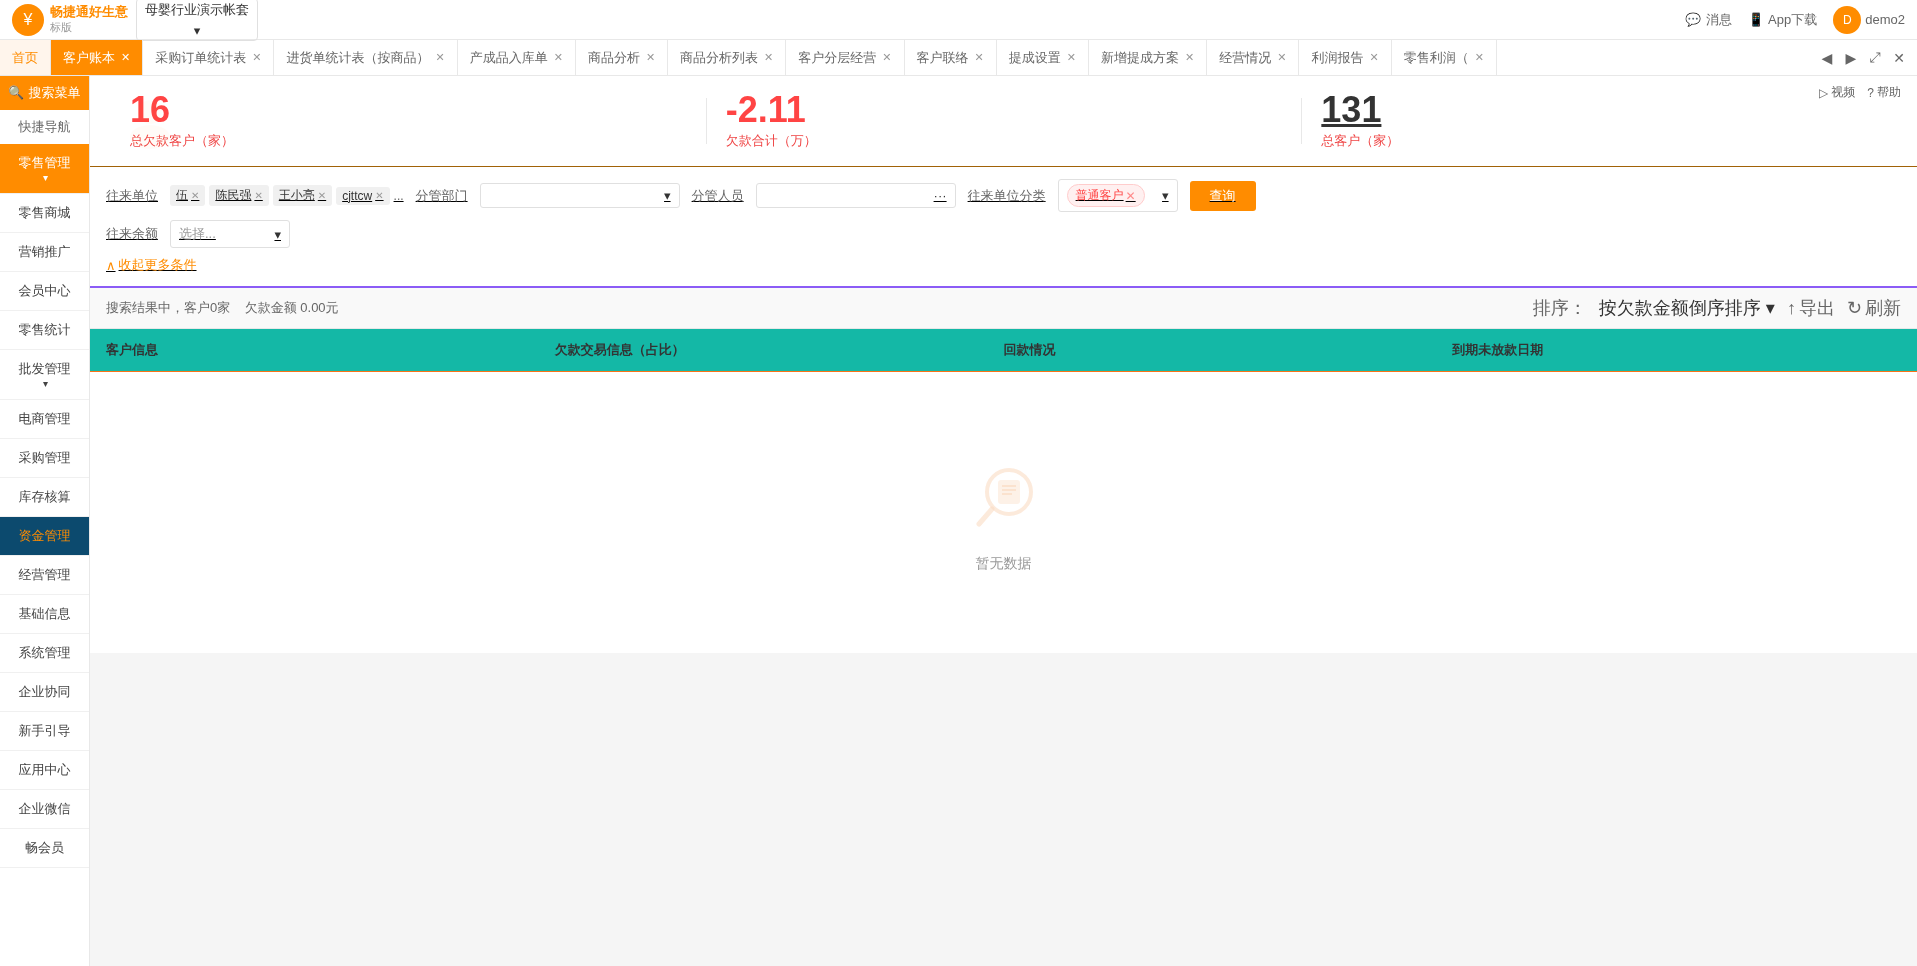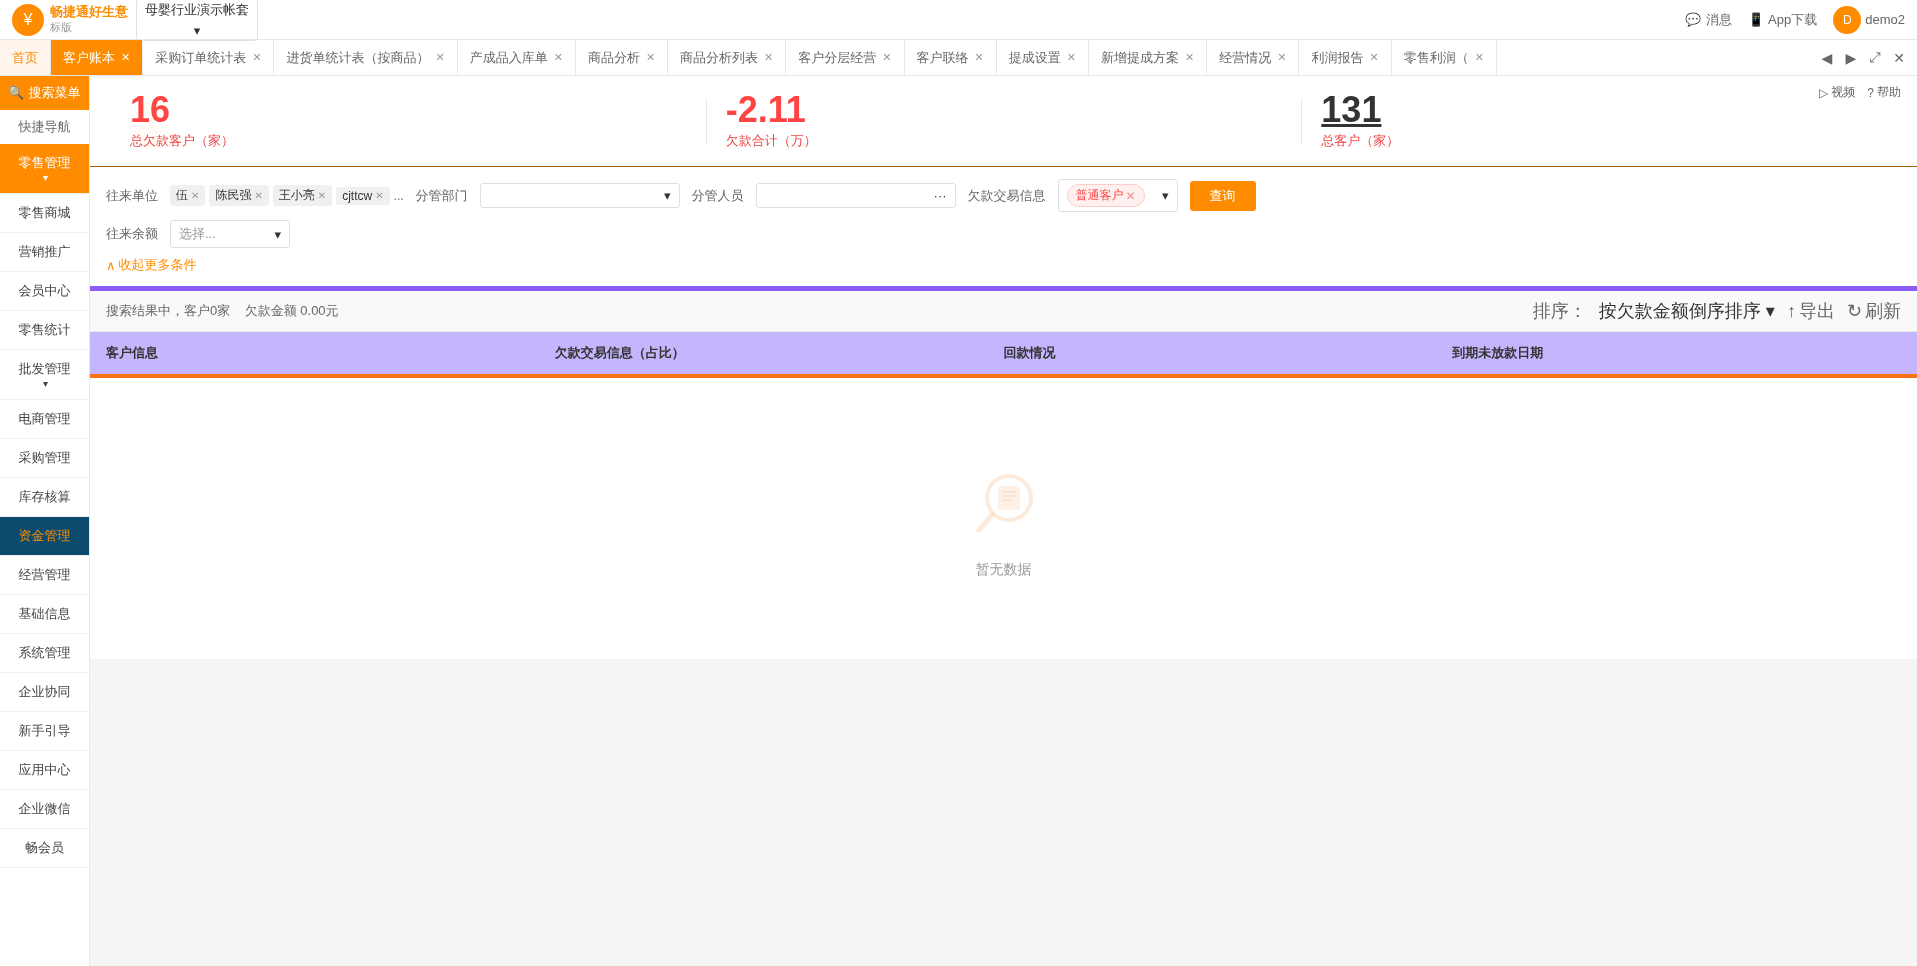--- a/index.html
+++ b/index.html
@@ -69,21 +69,21 @@
     }
     .stat-item { flex: 1; display: flex; flex-direction: column; align-items: flex-start; padding: 0 20px; position: relative; }
     .stat-item + .stat-item::before { content: ''; position: absolute; left: 0; top: 10%; height: 80%; border-left: 1px solid #e8e8e8; }
     .stat-value { font-size: 36px; font-weight: bold; color: #ff4444; line-height: 1; }
     .stat-value.dark { color: #333; text-decoration: underline; }
     .stat-label { font-size: 13px; color: #ef4444; margin-top: 4px; }
     .stats-bar-actions { position: absolute; right: 16px; top: 8px; display: flex; gap: 12px; }
     .stats-action-btn { font-size: 12px; color: #666; cursor: pointer; display: flex; align-items: center; gap: 3px; }
 
     
-    .filters-area { background: #fff; padding: 12px 16px; border-bottom: 5px solid #8b5cf6; }
+    .filters-area { background: #fff; padding: 12px 16px; border-bottom: 2px solid #8b5cf6; text-decoration: underline; }
     .filter-row { display: flex; align-items: center; gap: 12px; margin-bottom: 8px; flex-wrap: wrap; }
     .filter-label { color: #666; font-size: 13px; white-space: nowrap; }
     .filter-tags { display: flex; align-items: center; gap: 4px; flex-wrap: wrap; }
     .filter-tag { display: flex; align-items: center; gap: 3px; background: #f0f0f0; border-radius: 3px; padding: 2px 6px; font-size: 12px; color: #333; }
     .filter-tag .tag-close { cursor: pointer; color: #999; font-size: 10px; }
     .filter-more { color: #666; cursor: pointer; font-size: 12px; }
     .filter-select { border: 1px solid #e0e0e0; border-radius: 3px; padding: 4px 8px; font-size: 13px; color: #333; min-width: 120px; display: flex; align-items: center; justify-content: space-between; cursor: pointer; }
     .filter-select-wide { min-width: 200px; }
     .collapse-btn { color: #ff8c00; cursor: pointer; font-size: 13px; display: flex; align-items: center; gap: 3px; }
     .query-btn { background: #ff8c00; color: #fff; border: none; border-radius: 3px; padding: 6px 20px; font-size: 13px; cursor: pointer; }
@@ -91,21 +91,21 @@
     
     .results-bar { display: flex; align-items: center; justify-content: space-between; padding: 8px 16px; background: #f9f9f9; border-bottom: 1px solid #e8e8e8; }
     .results-info { font-size: 13px; color: #666; }
     .results-actions { display: flex; align-items: center; gap: 12px; font-size: 18px; color: #666; }
     .sort-label { color: #666; }
     .sort-select { color: #333; cursor: pointer; }
     .action-btn { cursor: pointer; color: #666; display: flex; align-items: center; gap: 3px; }
 
     
     .table-container { background: #fff; }
-    .table-header { display: flex; padding: 12px 16px; background: #c4b5fd; border-bottom: 4px solid #f97316; font-size: 13px; font-weight: bold; color: #333; }
+    .table-header { display: flex; padding: 12px 16px; background: #14b8a6; border-bottom: 1px solid #f97316; font-size: 13px; font-weight: bold; color: #333; }
     .col-customer { flex: 2; }
     .col-debt { flex: 2; }
     .col-repay { flex: 2; }
     .col-date { flex: 2; }
 
     
     .empty-state { display: flex; flex-direction: column; align-items: center; justify-content: center; padding: 80px 0; }
     .empty-text { color: #999; font-size: 14px; }
 
     
@@ -349,21 +349,21 @@
         <span class="filter-label">分管部门</span>
         <div class="filter-select filter-select-wide">
           <span></span>
           <span>▾</span>
         </div>
         <span class="filter-label">分管人员</span>
         <div class="filter-select filter-select-wide">
           <span></span>
           <span>···</span>
         </div>
-        <span class="filter-label">欠款交易信息</span>
+        <span class="filter-label">往来单位分类</span>
         <div class="filter-select">
           <div class="filter-category-tag">
             <span>普通客户</span>
             <span class="tag-close">✕</span>
           </div>
           <span style="margin-left:4px;">▾</span>
         </div>
         <button class="query-btn">查询</button>
       </div>
       <div class="filter-row">

